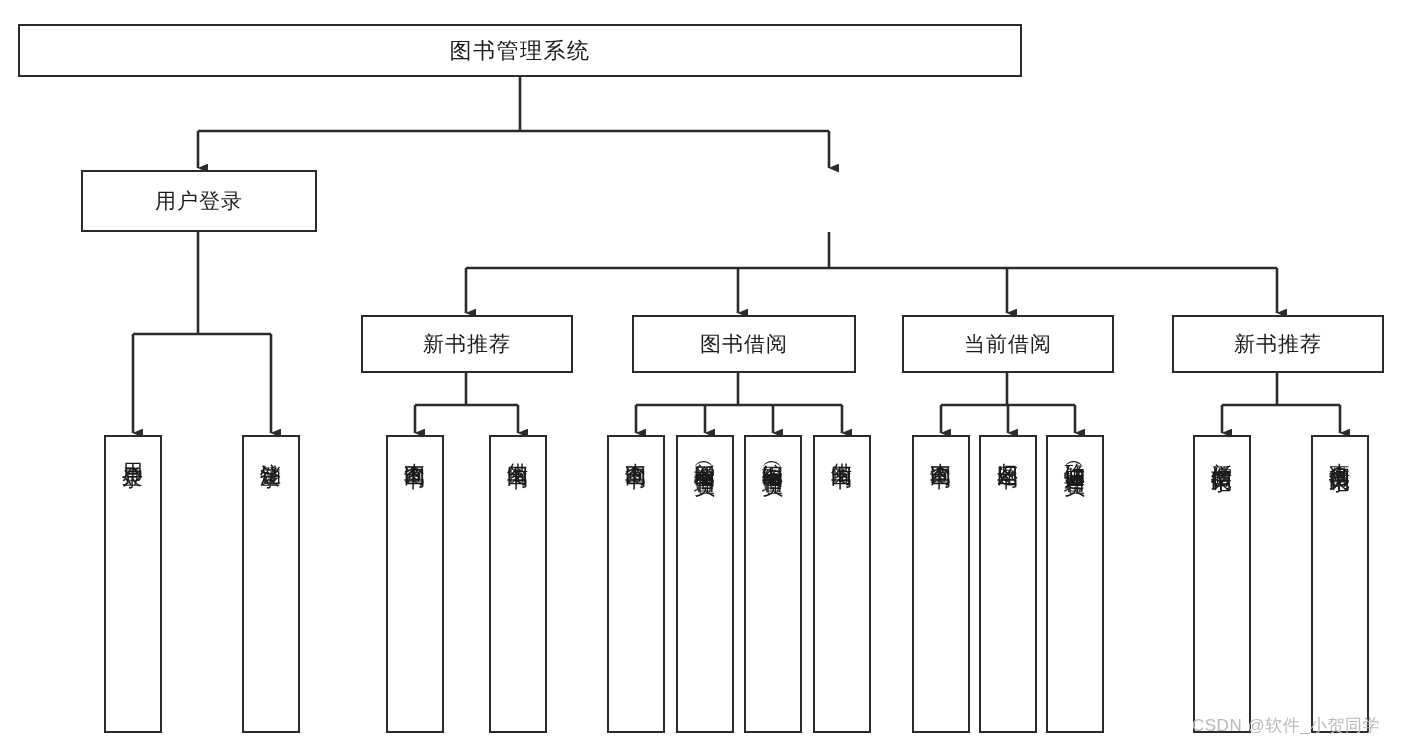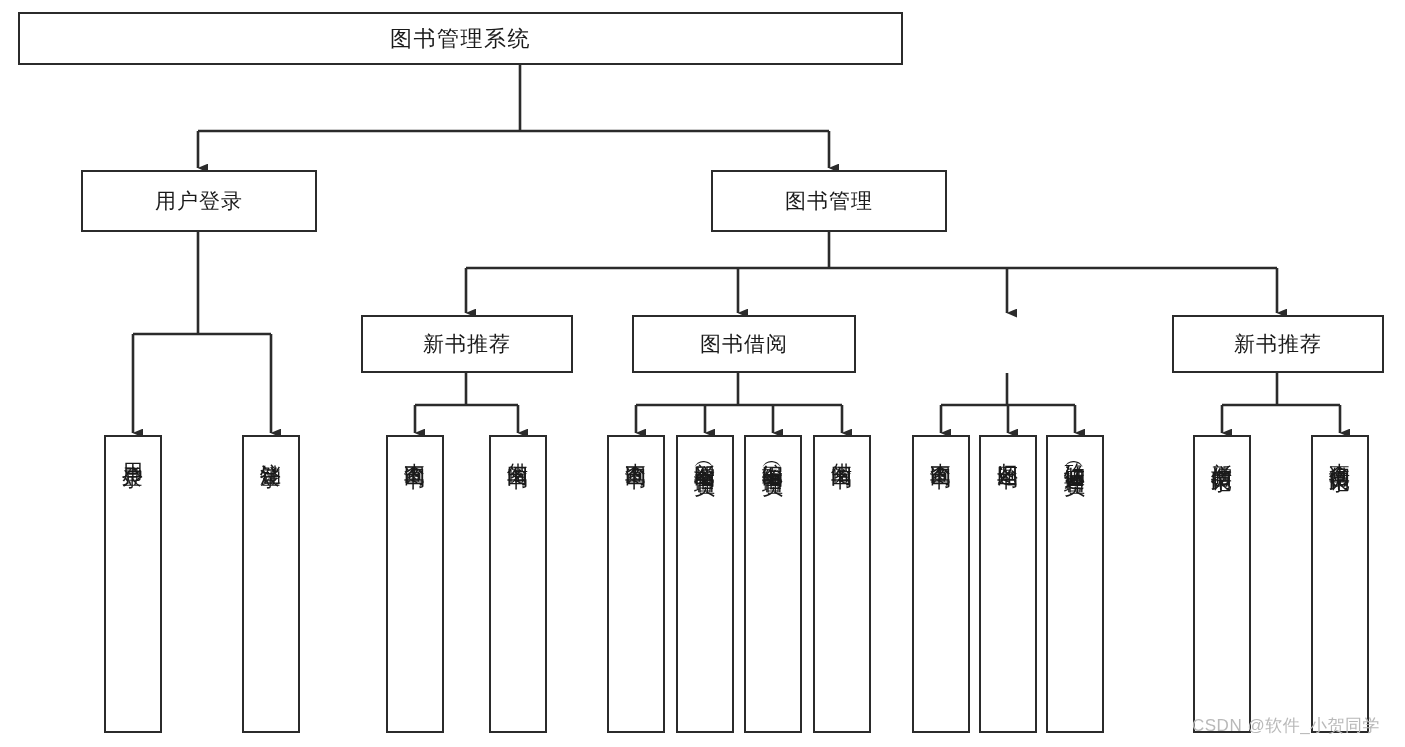--- a/index.html
+++ b/index.html
@@ -118,36 +118,36 @@
       <line x1="1008" y1="405" x2="1008" y2="433" marker-end="url(#arrowhead)"></line>
       <line x1="1075" y1="405" x2="1075" y2="433" marker-end="url(#arrowhead)"></line>
 
       <line x1="1277" y1="373" x2="1277" y2="405"></line>
       <line x1="1222" y1="405" x2="1340" y2="405"></line>
       <line x1="1222" y1="405" x2="1222" y2="433" marker-end="url(#arrowhead)"></line>
       <line x1="1340" y1="405" x2="1340" y2="433" marker-end="url(#arrowhead)"></line>
     </g>
   </svg>
 
-  <div class="node root horizontal" style="left:18px; top:12px; width:885px; height:53px;">
+  <div class="node root horizontal" style="left:18px; top:24px; width:1004px; height:53px;">
     <span class="node-label">图书管理系统</span>
   </div>
 
   <div class="node horizontal" style="left:81px; top:170px; width:236px; height:62px;">
     <span class="node-label">用户登录</span>
-  </div>
-  <div class="node horizontal" style="left:711px; top:170px; width:236px; height:62px;">
-    <span class="node-label">图书管理</span>
   </div>
 
   <div class="node horizontal" style="left:361px; top:315px; width:212px; height:58px;">
     <span class="node-label">新书推荐</span>
   </div>
   <div class="node horizontal" style="left:632px; top:315px; width:224px; height:58px;">
     <span class="node-label">图书借阅</span>
+  </div>
+  <div class="node horizontal" style="left:902px; top:315px; width:212px; height:58px;">
+    <span class="node-label">当前借阅</span>
   </div>
   <div class="node horizontal" style="left:1172px; top:315px; width:212px; height:58px;">
     <span class="node-label">新书推荐</span>
   </div>
 
   <div class="node vertical" style="left:104px; top:435px; width:58px; height:298px;">
     <span class="node-label">用户登录</span>
   </div>
   <div class="node vertical" style="left:242px; top:435px; width:58px; height:298px;">
     <span class="node-label">注销登录</span>

